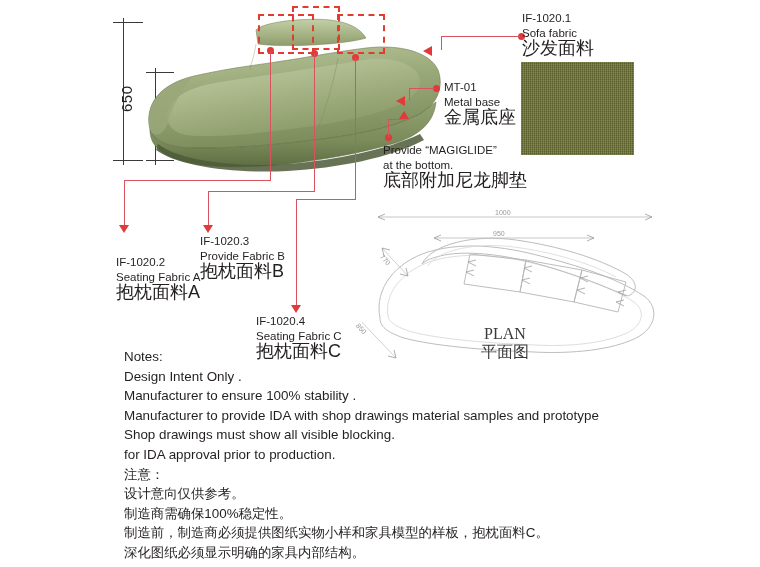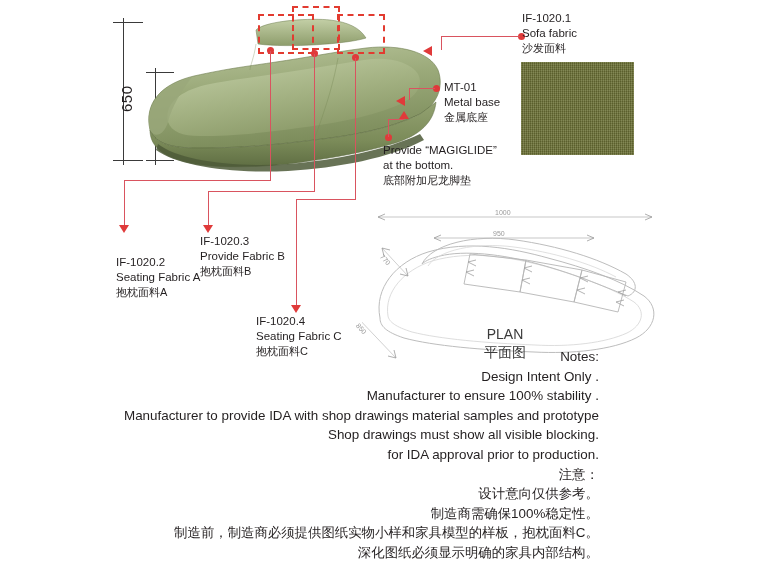--- a/index.html
+++ b/index.html
@@ -93,46 +93,46 @@
   }
 
   
   .callout {
     position: absolute;
     font-size: 11.5px;
     line-height: 15px;
     color: #231f20;
     white-space: nowrap;
   }
-  .callout .cn { font-size: 11px; }
+  .callout .cn { font-size: 18px; }
 
   .notes {
     position: absolute;
     font-size: 13.4px;
     line-height: 19.6px;
     color: #231f20;
     white-space: nowrap;
-    text-align: right;
   }
   .notes .cn { font-size: 13.4px; }
 
   .swatch {
     position: absolute;
     background-color: #6b7034;
     background-image:
       repeating-linear-gradient(90deg, rgba(255,255,255,.10) 0 1px, rgba(0,0,0,.09) 1px 2px),
       repeating-linear-gradient(0deg,  rgba(255,255,255,.07) 0 1px, rgba(0,0,0,.07) 1px 2px);
   }
 
   .plan-label {
     position: absolute;
     text-align: center;
-    font-size: 14px;
+    font-size: 16px;
     line-height: 18px;
     color: #3a3a3a;
+    font-family: Liberation Serif, serif;
   }
   .plandim {
     position: absolute;
     font-size: 7px;
     color: #9a9a9a;
     white-space: nowrap;
   }
   .plandim-rot {
     position: absolute;
     font-size: 7px;

